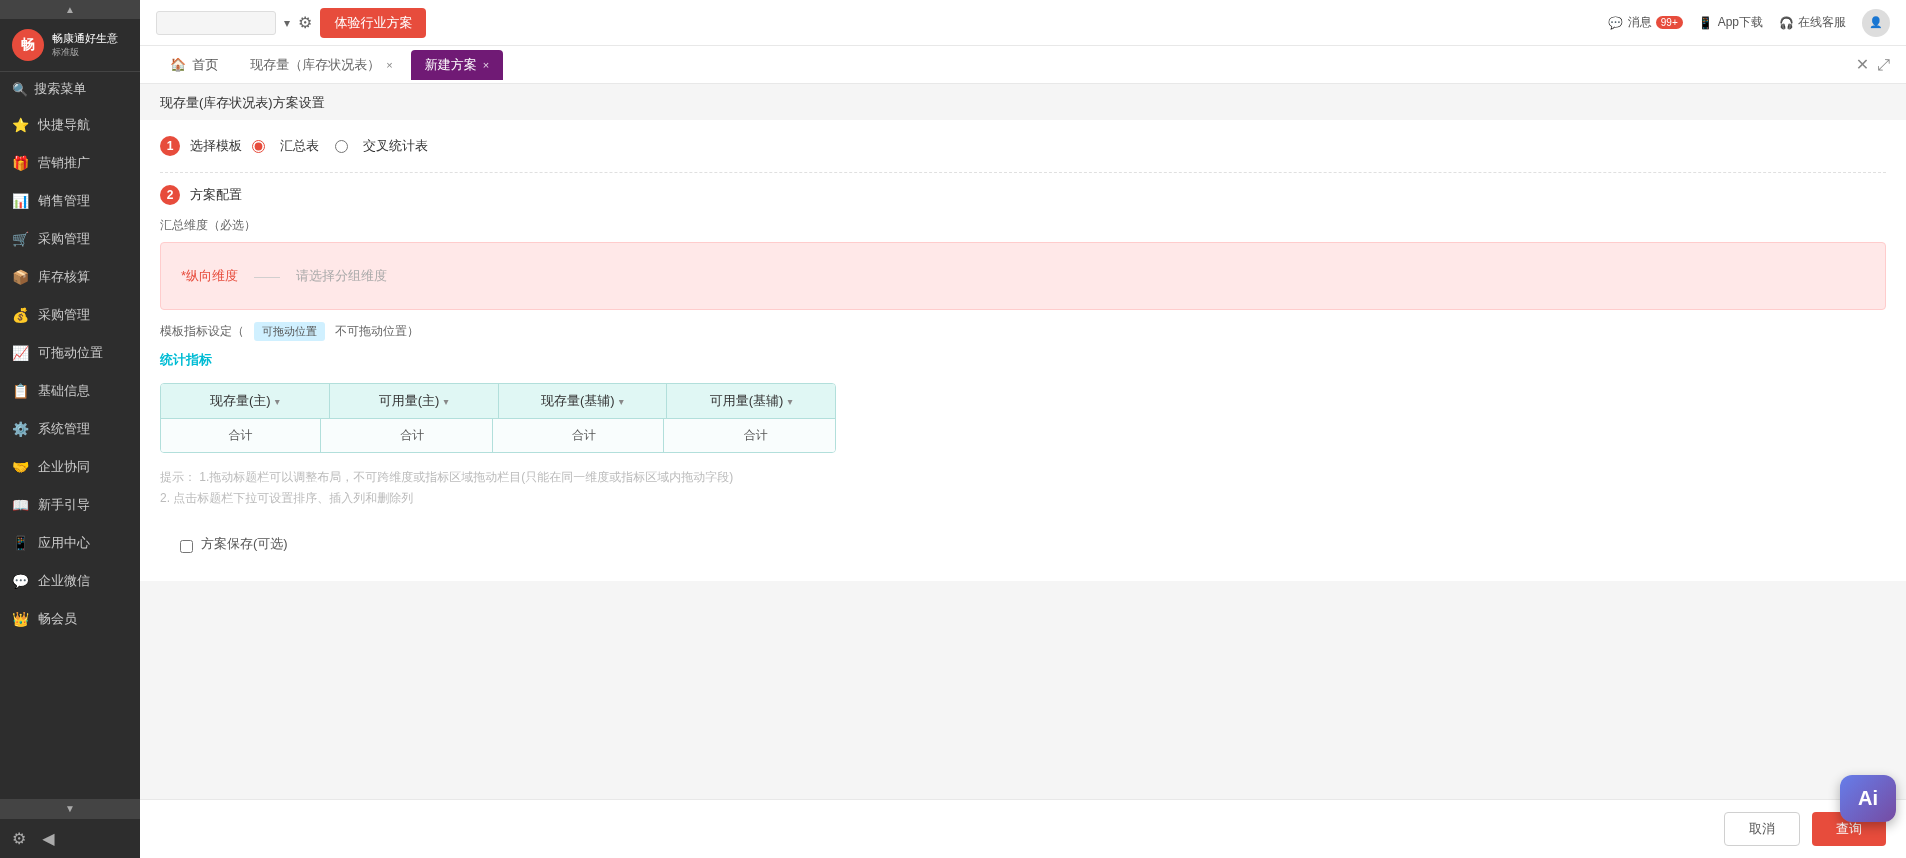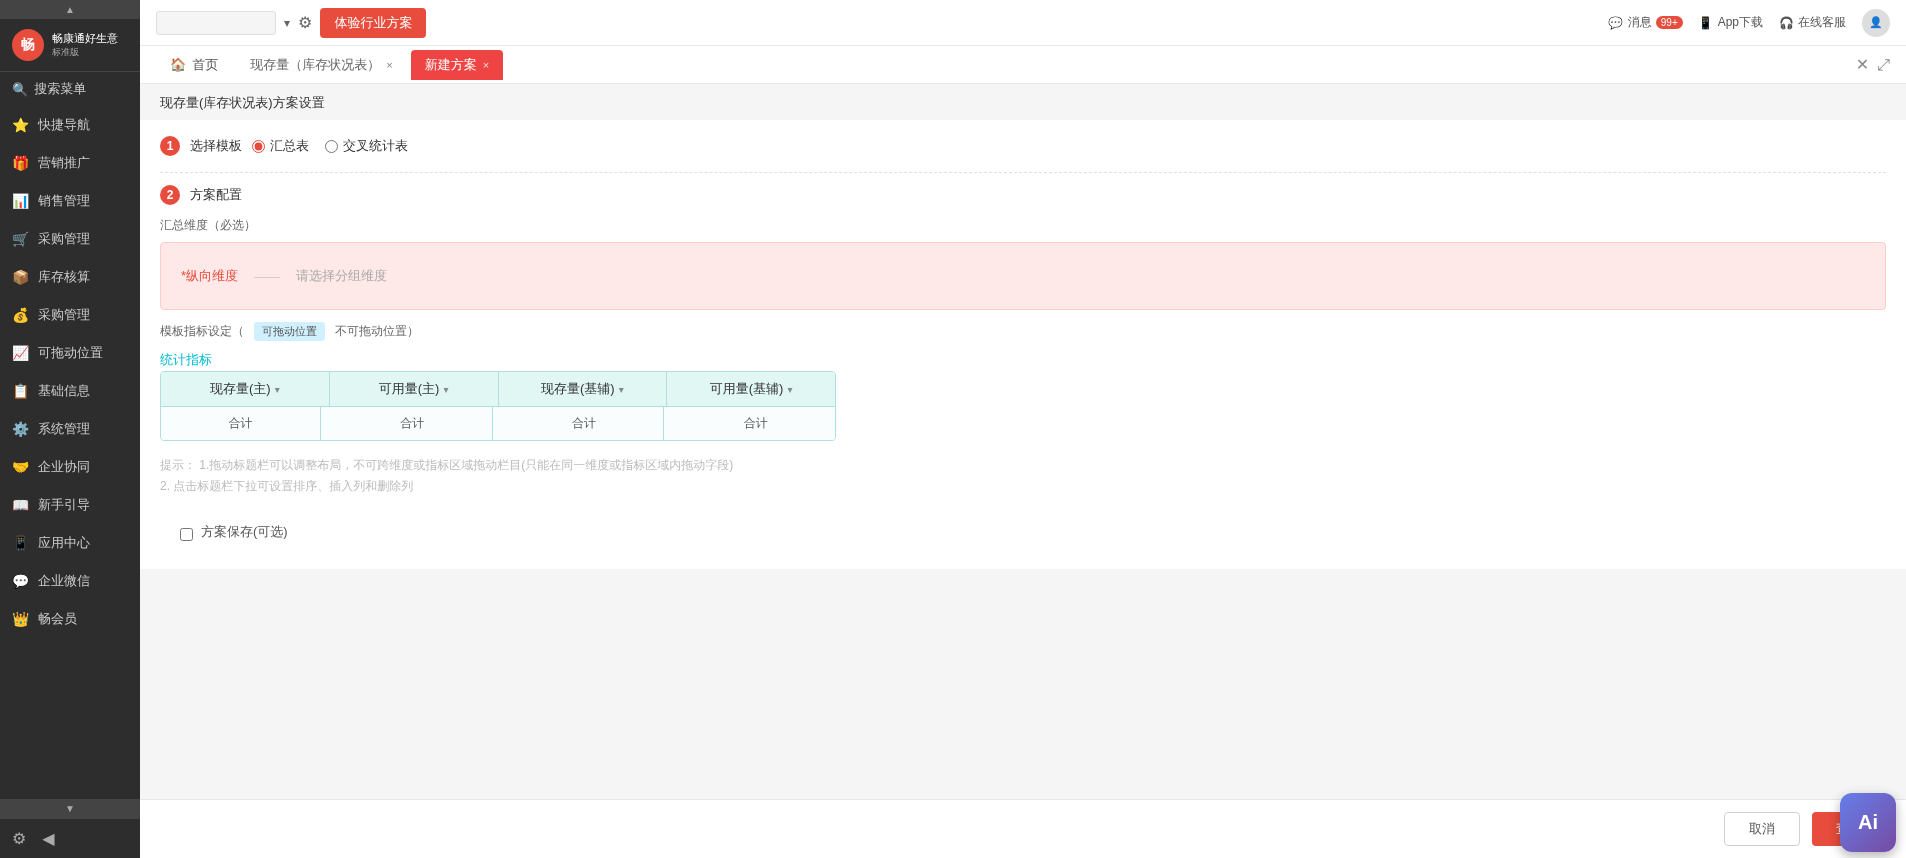--- a/index.html
+++ b/index.html
@@ -129,21 +129,21 @@
       flex-shrink: 0;
       gap: 4px;
     }
     .tab {
       display: flex; align-items: center; gap: 6px;
       padding: 6px 14px;
       font-size: 13px; cursor: pointer; border-radius: 4px 4px 0 0;
       color: #666;
     }
     .tab.active {
-      background: #ef4444; color: #fff;
+      background: #701a75; color: #fff;
     }
     .tab-close {
       font-size: 11px; cursor: pointer; opacity: 0.8;
     }
     .tab-home { color: #555; }
     .tabs-right {
       margin-left: auto; display: flex; align-items: center; gap: 8px;
     }
     .tabs-right-btn { background: none; border: none; cursor: pointer; color: #888; font-size: 16px; }
 
@@ -177,21 +177,21 @@
       display: flex; align-items: center; gap: 10px; margin-bottom: 12px;
     }
     .step-num {
       background: #e74c3c; color: #fff; border-radius: 50%;
       width: 20px; height: 20px; display: flex; align-items: center; justify-content: center;
       font-size: 12px; font-weight: bold; flex-shrink: 0;
     }
     .step-title { font-size: 13px; color: #333; font-weight: 500; }
 
     .radio-group { display: flex; align-items: center; gap: 16px; }
-    .radio-item { display: flex; align-items: center; gap: 5px; cursor: pointer; font-size: 13px; color: #333; }
+    .radio-item { display: flex; align-items: center; gap: 15px; cursor: pointer; font-size: 13px; color: #333; }
     .radio-input { accent-color: #e74c3c; }
 
     
     .section-divider {
       border: none; border-top: 1px dashed #e0e0e0; margin: 12px 0;
     }
 
     
     .sub-label { font-size: 12px; color: #666; margin-bottom: 8px; }
 
@@ -211,21 +211,21 @@
     .indicator-settings {
       display: flex; align-items: center; gap: 10px;
       margin-bottom: 10px; font-size: 12px; color: #666;
     }
     .indicator-badge-draggable {
       background: #d0f0ff; border-radius: 3px; padding: 2px 8px; color: #555; font-size: 11px;
     }
 
     
     .stats-label {
-      font-size: 13px; color: #00bcd4; margin-bottom: 2px; font-weight: 400;
+      font-size: 13px; color: #00bcd4; margin-bottom: 14px; font-weight: 700;
     }
     .stats-table {
       border: 1px solid #b2dfdb;
       border-radius: 4px;
       overflow: hidden;
       width: 676px;
     }
     .stats-header-row {
       display: flex; background: #e0f7f4;
     }
@@ -276,24 +276,24 @@
       background: #fff; border: 1px solid #d0d0d0; border-radius: 4px;
       padding: 7px 24px; font-size: 13px; cursor: pointer; color: #555;
     }
     .btn-query {
       background: #e74c3c; color: #fff; border: none; border-radius: 4px;
       padding: 7px 24px; font-size: 13px; cursor: pointer;
     }
 
     
     .ai-float {
-      position: fixed; bottom: 6px; right: 10px;
+      position: fixed; bottom: 36px; right: 10px;
       background: linear-gradient(135deg, #667eea, #764ba2);
       color: #fff; border-radius: 12px;
-      padding: 18px 18px; font-size: 20px; font-weight: bold;
+      padding: 12px 18px; font-size: 20px; font-weight: bold;
       cursor: pointer; box-shadow: 0 4px 12px rgba(0,0,0,0.3);
       z-index: 999;
     }
   </style>
 </head>
 <body>
 
 <div class="sidebar">
   <div class="sidebar-scroll-up">▲</div>
 

